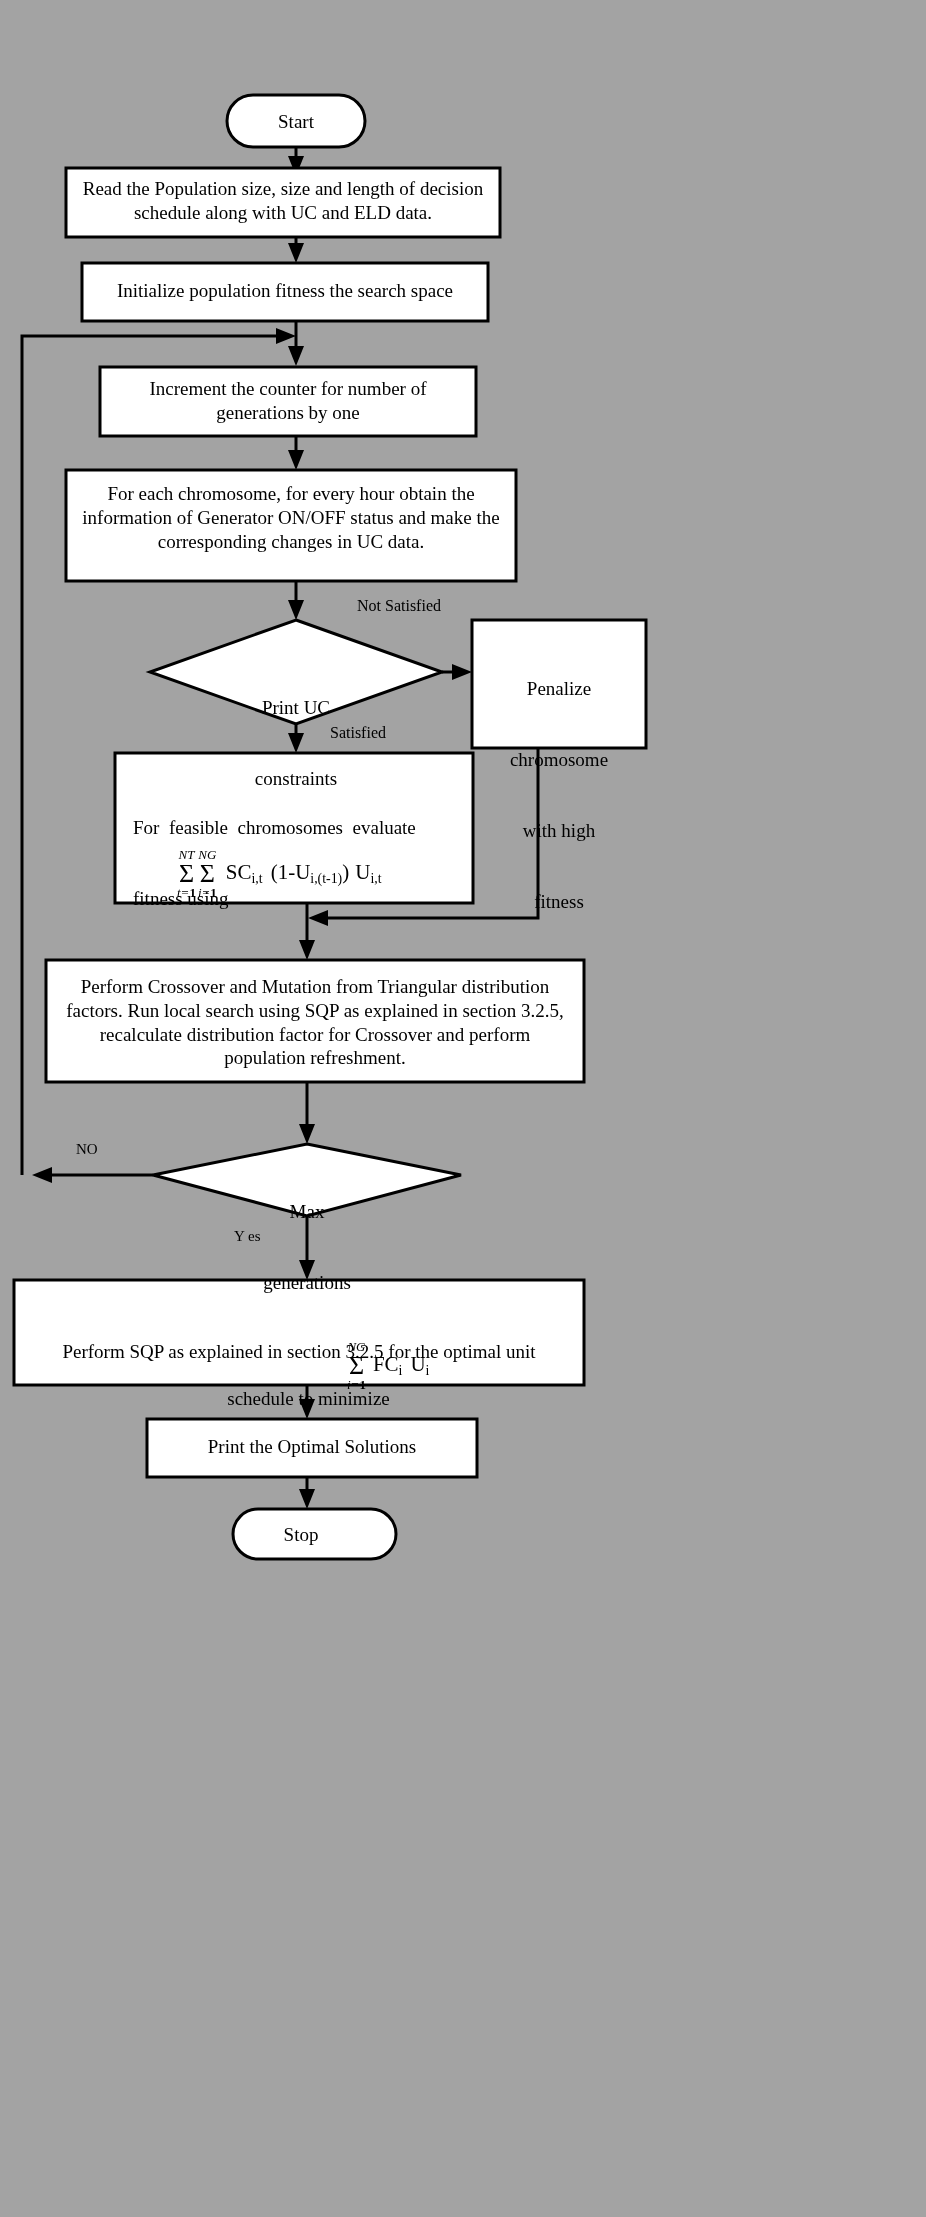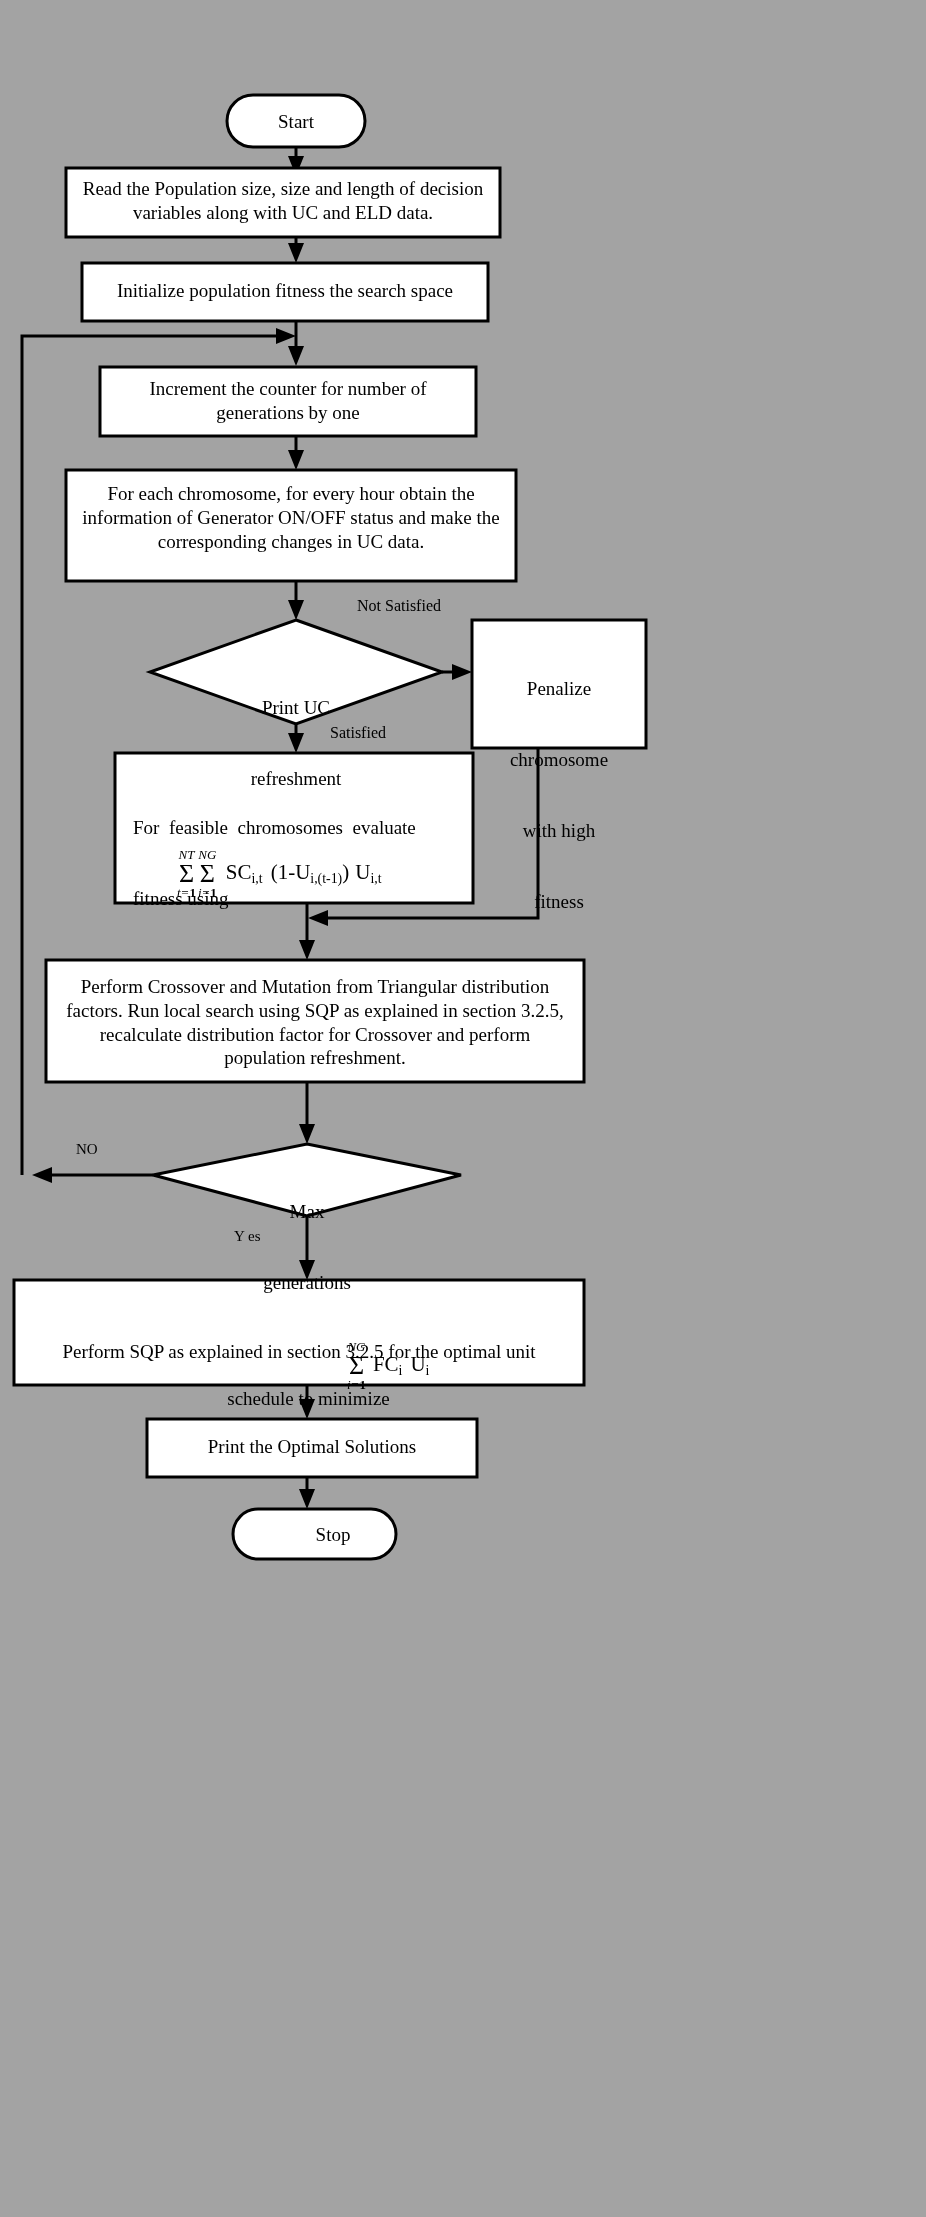--- a/index.html
+++ b/index.html
@@ -182,31 +182,31 @@
     <rect class="node-shape" x="14" y="1280" width="570" height="105"></rect>
 
     <rect class="node-shape" x="147" y="1419" width="330" height="58"></rect>
 
     <rect class="terminator" x="233" y="1509" width="163" height="50" rx="25" ry="25"></rect>
 
   </svg>
 
   <div class="label-text term-text" style="left:227px; top:110px; width:138px;">Start</div>
 
-  <div class="label-text box-text" style="left:76px; top:177px; width:414px;">Read the Population size, size and length of decision variables along with UC and ELD data.</div>
+  <div class="label-text box-text" style="left:76px; top:177px; width:414px;">Read the Population size, size and length of decision schedule along with UC and ELD data.</div>
 
   <div class="label-text box-text" style="left:92px; top:279px; width:386px;">Initialize population fitness the search space</div>
 
   <div class="label-text box-text" style="left:110px; top:377px; width:356px;">Increment the counter for number of generations by one</div>
 
   <div class="label-text box-text" style="left:76px; top:482px; width:430px;text-align:center;">For each chromosome, for every hour obtain the information of Generator ON/OFF status and make the corresponding changes in UC data.</div>
 
   <div class="label-text box-text" style="left:196px; top:648px; width:200px;">
     <div>Print UC</div>
-    <div>refreshment</div>
+    <div>constraints</div>
   </div>
 
   <div class="label-text box-text" style="left:478px; top:629px; width:162px;">
     <div>Penalize</div>
     <div>chromosome</div>
     <div>with high</div>
     <div>fitness</div>
   </div>
 
   <div class="label-text box-text" style="left:133px; top:768px; width:326px; text-align:left;">
@@ -245,21 +245,21 @@
       <span class="sigma-group">
         <span class="sig-top">NG</span>
         <span class="sig-mid">Σ</span>
         <span class="sig-bot"><span>i=</span><b>1</b></span>
       </span><span style="display:inline-block;width:6px;"></span><span>FC</span><sub>i</sub><span style="display:inline-block;width:8px;"></span><span>U</span><sub>i</sub>
     </span>
   </div>
 
   <div class="label-text box-text" style="left:157px; top:1435px; width:310px;">Print the Optimal Solutions</div>
 
-  <div class="label-text term-text" style="left:233px; top:1523px; width:136px;padding-left:32px;">Stop</div>
+  <div class="label-text term-text" style="left:233px; top:1523px; width:136px;">Stop</div>
 
   <div class="label-text edge-label" style="left:357px; top:596px;">Not Satisfied</div>
 
   <div class="label-text edge-label" style="left:330px; top:723px;">Satisfied</div>
 
   <div class="label-text edge-label small" style="left:76px; top:1140px;">NO</div>
 
   <div class="label-text edge-label small" style="left:234px; top:1227px;">Y es</div>
 
 </div>

